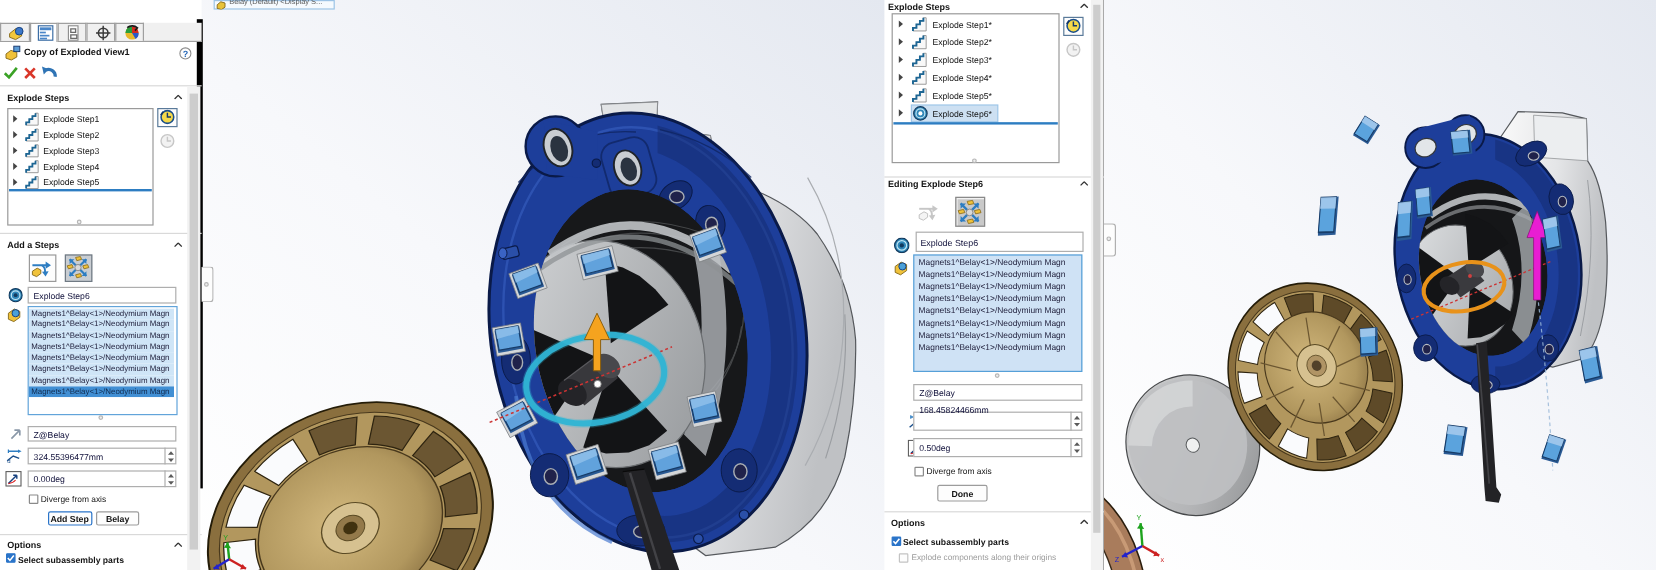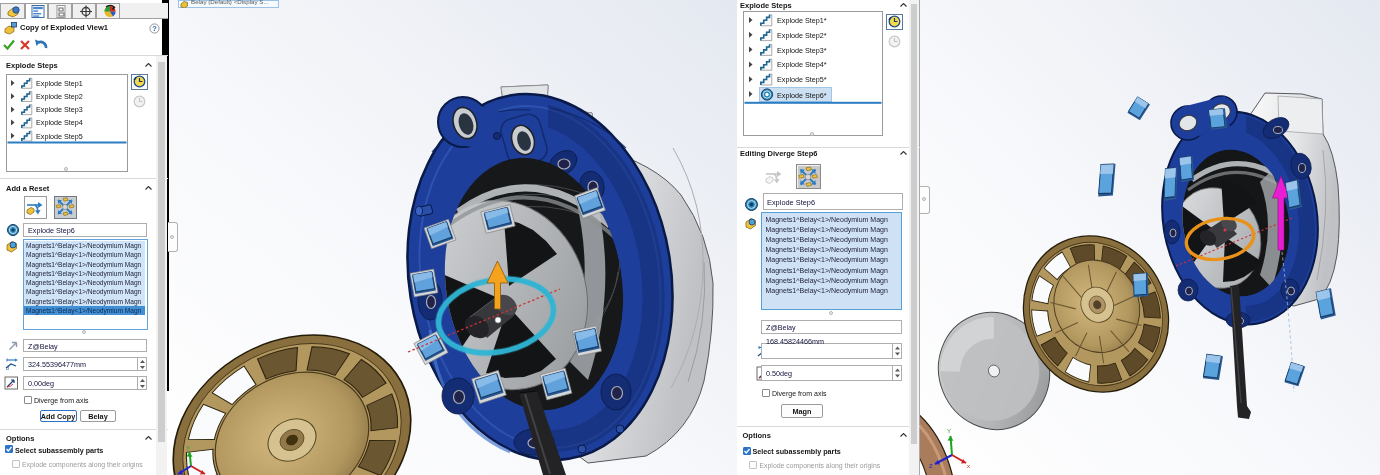--- a/index.html
+++ b/index.html
@@ -375,21 +375,21 @@
         <path d="M15 464 l 5 0.5 l -2.2 -4.4 z" fill="#2222cc" stroke="none"></path>
    <path d="M32 455 L46 463" stroke="#cc2222"></path>
         <path d="M46 463 l -5 0.5 l 2.2 -4.4 z" fill="#cc2222" stroke="none"></path>
    <text x="27" y="433" font-size="6" fill="#1ea31e" font-family="Liberation Sans">Y</text>
    <text x="9" y="468" font-size="6" fill="#2222cc" font-family="Liberation Sans">Z</text>
    <text x="47" y="468" font-size="6" fill="#cc2222" font-family="Liberation Sans">x</text>
  </g>
 </svg>
 </div>
 
-<div class="abs" id="panelL" style="left:0;top:0;width:169px;height:391px;background:#fff;border-right:7px solid #000000;box-sizing:border-box">
+<div class="abs" id="panelL" style="left:0;top:16px;width:169px;height:391px;background:#fff;border-right:5px solid #000000;box-sizing:border-box">
 
   <div class="abs" style="left:0;top:3px;width:168px;height:16px;background:#f0f0f0;border-bottom:1px solid #9f9f9f;box-sizing:border-box"></div>
   <div class="abs" style="left:0;top:3px;width:25px;height:15px;background:#f0f0f0;border:1px solid #9f9f9f;border-bottom:none;box-sizing:border-box"></div>
   <div class="abs" style="left:25px;top:3px;width:23px;height:16px;background:#fff;border:1px solid #9f9f9f;border-bottom:none;box-sizing:border-box"></div>
   <div class="abs" style="left:48px;top:3px;width:24px;height:15px;background:#f0f0f0;border:1px solid #9f9f9f;border-bottom:none;box-sizing:border-box"></div>
   <div class="abs" style="left:72px;top:3px;width:24px;height:15px;background:#f0f0f0;border:1px solid #9f9f9f;border-bottom:none;box-sizing:border-box"></div>
   <div class="abs" style="left:96px;top:3px;width:24px;height:15px;background:#f0f0f0;border:1px solid #9f9f9f;border-bottom:none;box-sizing:border-box"></div>
   <svg class="abs" style="left:0;top:3px" width="168" height="16">
 
     <g transform="translate(6,2)">
@@ -481,21 +481,21 @@
     <circle cx="6.5" cy="6.5" r="5.3" fill="#f5d94a" stroke="#1a4e8a" stroke-width="1.3"></circle>
     <path d="M6.5 3 V6.5 H9.5" fill="none" stroke="#14386a" stroke-width="1.2"></path>
     <path d="M1 5 L3 2.2" stroke="#14386a" stroke-width="1.5"></path>
   </svg>
   <svg class="abs" style="left:133px;top:95px" width="13" height="13" opacity="0.55">
     <circle cx="6.5" cy="6.5" r="5.3" fill="#e9e9e9" stroke="#9a9a9a" stroke-width="1.2"></circle>
     <path d="M6.5 3 V6.5 H9.5" fill="none" stroke="#9a9a9a" stroke-width="1.2"></path>
   </svg>
   <div class="divider" style="left:0;top:178px;width:168px"></div>
 
-  <div class="hdr" style="left:6px;top:184px">Add a Reset</div>
+  <div class="hdr" style="left:6px;top:184px">Add a Steps</div>
   <svg class="caret" style="left:145px;top:186px" width="7" height="4">
       <path d="M0.5 3.5 L3.5 0.5 L6.5 3.5" fill="none" stroke="#333" stroke-width="1.1"></path>
     </svg>
   <div class="abs" style="left:23.5px;top:196px;width:23px;height:22.5px;background:#fdfdfd;border:1px solid #9a9a9a;box-sizing:border-box"></div>
   <svg class="abs" style="left:25px;top:197px" width="20" height="20">
     <path d="M2 8 H14" stroke="#2d7dc2" stroke-width="1.6"></path>
     <path d="M13 5 L17.5 8 L13 11 Z" fill="#2d7dc2"></path>
     <path d="M10 8 Q13 10 12.5 14" fill="none" stroke="#2d7dc2" stroke-width="1.6"></path>
     <path d="M10 13.5 L13 17.5 L15.5 13 Z" fill="#2d7dc2"></path>
     <path d="M2 13 L6 10.5 L9 12 L9 15 L5.5 17.5 L2 16 Z" fill="#f0c23a" stroke="#8a6d1c" stroke-width="0.8"></path>
@@ -569,21 +569,21 @@
   <div class="ftext" style="left:28px;top:379px">0.00deg</div>
   <div class="abs" style="left:137px;top:375.5px;width:1px;height:14.5px;background:#aeaeae"></div>
   <svg class="abs" style="left:138px;top:376.5px" width="9" height="13">
     <path d="M4.5 2 L7 5 H2 Z" fill="#5a5a5a"></path>
     <path d="M4.5 11 L2 8 H7 Z" fill="#5a5a5a"></path>
   </svg>
 
   <div class="cb" style="left:24px;top:396px"></div>
   <div class="txt" style="left:34px;top:396.5px">Diverge from axis</div>
 
-  <div class="btn" style="left:39.5px;top:409.5px;width:37px;height:12px;border-color:#2a74c9;line-height:12px">Add Copy</div>
+  <div class="btn" style="left:39.5px;top:409.5px;width:37px;height:12px;border-color:#2a74c9;line-height:12px">Add Step</div>
   <div class="btn" style="left:80px;top:409.5px;width:36px;height:12px;line-height:12px">Belay</div>
   <div class="divider" style="left:0;top:428.5px;width:168px"></div>
 
   <div class="hdr" style="left:6px;top:434px">Options</div>
   <svg class="caret" style="left:145px;top:436px" width="7" height="4">
       <path d="M0.5 3.5 L3.5 0.5 L6.5 3.5" fill="none" stroke="#333" stroke-width="1.1"></path>
     </svg>
   <div class="cbc" style="left:5px;top:445px"></div>
   <svg class="abs" style="left:5px;top:445px" width="8" height="8">
       <path d="M1.5 4 L3.3 6 L6.5 2" fill="none" stroke="#fff" stroke-width="1.3"></path>
@@ -648,21 +648,21 @@
     <circle cx="6.5" cy="6.5" r="5.3" fill="#f5d94a" stroke="#1a4e8a" stroke-width="1.3"></circle>
     <path d="M6.5 3 V6.5 H9.5" fill="none" stroke="#14386a" stroke-width="1.2"></path>
     <path d="M1 5 L3 2.2" stroke="#14386a" stroke-width="1.5"></path>
   </svg>
   <svg class="abs" style="left:151px;top:35px" width="13" height="13" opacity="0.55">
     <circle cx="6.5" cy="6.5" r="5.3" fill="#e9e9e9" stroke="#9a9a9a" stroke-width="1.2"></circle>
     <path d="M6.5 3 V6.5 H9.5" fill="none" stroke="#9a9a9a" stroke-width="1.2"></path>
   </svg>
   <div class="divider" style="left:0;top:146.5px;width:183px"></div>
 
-  <div class="hdr" style="left:3px;top:149px">Editing Diverge Step6</div>
+  <div class="hdr" style="left:3px;top:149px">Editing Explode Step6</div>
   <svg class="caret" style="left:163px;top:151px" width="7" height="4">
       <path d="M0.5 3.5 L3.5 0.5 L6.5 3.5" fill="none" stroke="#333" stroke-width="1.1"></path>
     </svg>
   <svg class="abs" style="left:26px;top:165px" width="22" height="22" opacity="0.8">
     <path d="M3 9 H15" stroke="#b9b9b9" stroke-width="1.6"></path>
     <path d="M14 6 L18.5 9 L14 12 Z" fill="#b9b9b9"></path>
     <path d="M11 9 Q14 11 13.5 15" fill="none" stroke="#b9b9b9" stroke-width="1.6"></path>
     <path d="M11 14.5 L14 18.5 L16.5 14 Z" fill="#b9b9b9"></path>
     <path d="M3 14 L7 11.5 L10 13 L10 16 L6.5 18.5 L3 17 Z" fill="#f2f2f2" stroke="#b0b0b0" stroke-width="0.8"></path>
   </svg>
@@ -734,21 +734,21 @@
   <div class="ftext" style="left:29px;top:369px">0.50deg</div>
   <div class="abs" style="left:155px;top:365px;width:1px;height:16px;background:#aeaeae"></div>
   <svg class="abs" style="left:156px;top:366px" width="9" height="14">
     <path d="M4.5 2.5 L7 5.5 H2 Z" fill="#5a5a5a"></path>
     <path d="M4.5 11.5 L2 8.5 H7 Z" fill="#5a5a5a"></path>
   </svg>
 
   <div class="cb" style="left:24.5px;top:389px"></div>
   <div class="txt" style="left:35px;top:389.5px">Diverge from axis</div>
 
-  <div class="btn" style="left:44px;top:403.5px;width:42px;height:14px;line-height:14px">Magn</div>
+  <div class="btn" style="left:44px;top:403.5px;width:42px;height:14px;line-height:14px">Done</div>
   <div class="divider" style="left:0;top:425.5px;width:183px"></div>
 
   <div class="hdr" style="left:5.5px;top:431px">Options</div>
   <svg class="caret" style="left:163px;top:433px" width="7" height="4">
       <path d="M0.5 3.5 L3.5 0.5 L6.5 3.5" fill="none" stroke="#333" stroke-width="1.1"></path>
     </svg>
   <div class="cbc" style="left:5.5px;top:446.5px"></div>
   <svg class="abs" style="left:5.5px;top:446.5px" width="8" height="8">
       <path d="M1.5 4 L3.3 6 L6.5 2" fill="none" stroke="#fff" stroke-width="1.3"></path>
     </svg>

